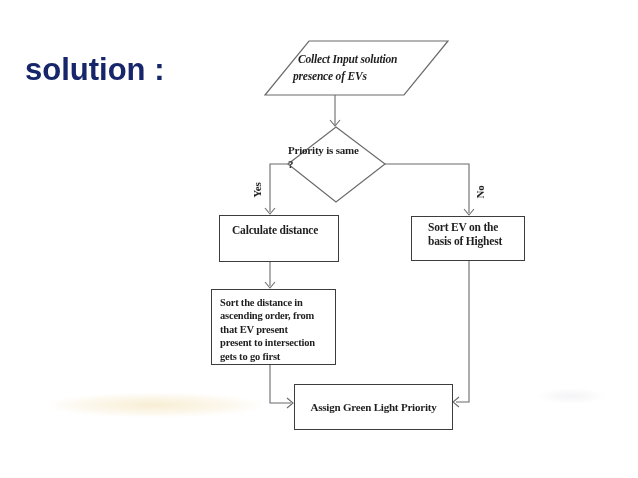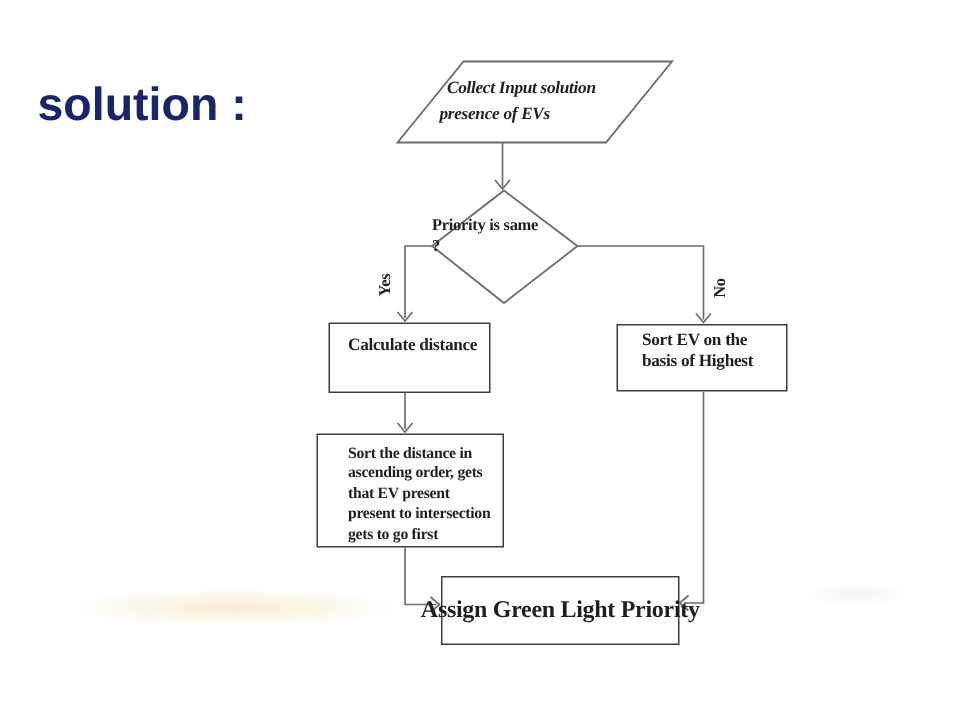--- a/index.html
+++ b/index.html
@@ -23,24 +23,24 @@
   .para-text{left:293px;top:51px;width:150px;font-size:11.5px;font-style:italic;line-height:1.45;}
   .para-text div:first-child{text-indent:5px;}
 
   .diamond-text{left:288px;top:143px;width:97px;font-size:11px;line-height:1.3;text-align:left;}
 
   .node-box{
     position:absolute;background:#fff;border:1px solid var(--box-border-color,#3d3d3d);
     font-weight:bold;letter-spacing:-0.2px;box-sizing:border-box;
   }
   .node-box div{white-space:nowrap;}
-  .calc-box{left:219px;top:215px;width:108px;height:47px;font-size:11.5px;line-height:1.4;padding:6px 4px 0 12px;}
+  .calc-box{left:219px;top:215px;width:120px;height:47px;font-size:11.5px;line-height:1.4;padding:6px 4px 0 12px;}
   .sortev-box{left:411px;top:216px;width:114px;height:45px;font-size:11.5px;line-height:1.2;padding:4px 0 16px 16px;}
-  .sortdist-box{left:211px;top:289px;width:125px;height:76px;font-size:10.5px;line-height:1.28;padding:6px 0 0 20px;}
-  .assign-box{left:294px;top:384px;width:159px;height:46px;font-size:16px;display:flex;align-items:center;justify-content:center;}
+  .sortdist-box{left:211px;top:289px;width:125px;height:76px;font-size:10.5px;line-height:1.28;padding:6px 0 0 8px;}
+  .assign-box{left:294px;top:384px;width:159px;height:46px;font-size:11px;display:flex;align-items:center;justify-content:center;}
 
   .branch-label{
     position:absolute;width:26px;height:22px;display:flex;align-items:center;justify-content:center;
     font-size:11px;font-weight:bold;transform:rotate(-90deg);letter-spacing:-0.2px;
   }
   .yes-label{left:244px;top:179px;}
   .no-label{left:467px;top:181px;}
 
   .smudge{position:absolute;pointer-events:none;}
   .smudge-left{left:50px;top:393px;width:210px;height:24px;
@@ -100,21 +100,21 @@
     <div>Calculate distance</div>
   </div>
 
   <div class="node-box sortev-box">
     <div>Sort EV on the</div>
     <div>basis of Highest</div>
   </div>
 
   <div class="node-box sortdist-box">
     <div>Sort the distance in</div>
-    <div>ascending order, gets</div>
+    <div>ascending order, from</div>
     <div>that EV present</div>
     <div>present to intersection</div>
     <div>gets to go first</div>
   </div>
 
   <div class="node-box assign-box">
     <div>Assign Green Light Priority</div>
   </div>
 
 </div>

